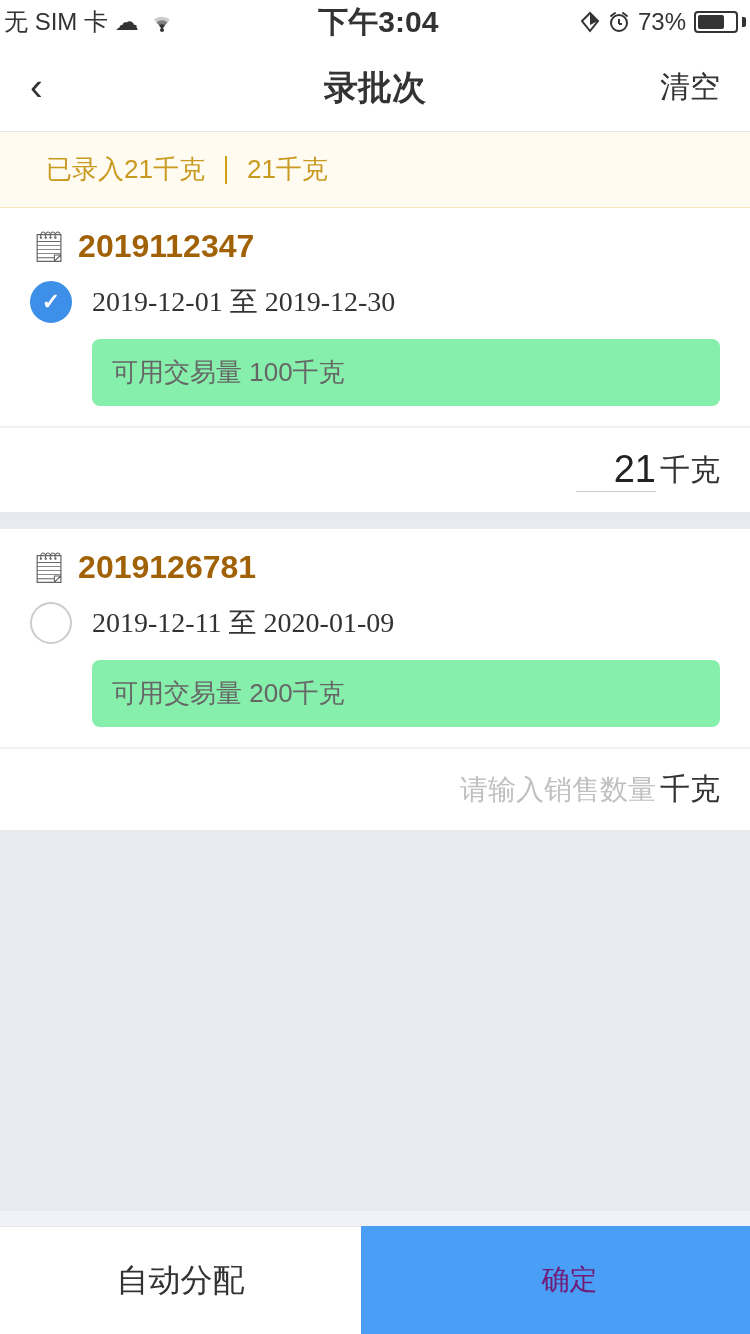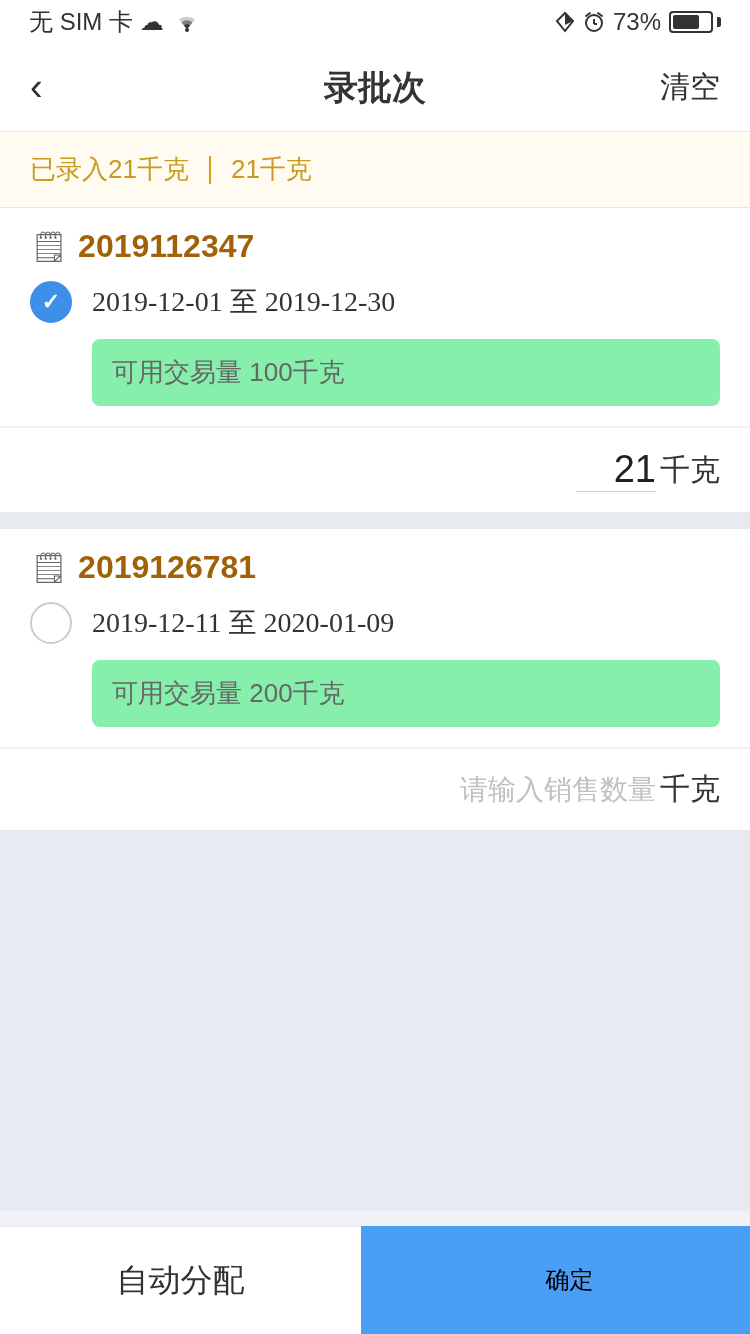--- a/index.html
+++ b/index.html
@@ -14,21 +14,21 @@
       color: #333;
     }
 
     
     .status-bar {
       height: 44px;
       background: #fff;
       display: flex;
       align-items: center;
       justify-content: space-between;
-      padding: 0 29px;
+      padding: 0 4px;
       font-size: 24px;
       font-weight: 500;
     }
     .status-left {
       display: flex;
       align-items: center;
       gap: 8px;
       font-size: 24px;
     }
     .status-center {
@@ -93,21 +93,21 @@
     }
     .nav-clear {
       font-size: 30px;
       color: #333;
       cursor: pointer;
     }
 
     
     .info-banner {
       background: #fffbf0;
-      padding: 20px 30px;
+      padding: 20px 46px;
       display: flex;
       align-items: center;
       gap: 20px;
       border-bottom: 1px solid #f5e6c0;
     }
     .info-label {
       font-size: 26px;
       color: #c89a20;
       font-weight: 500;
     }
@@ -243,41 +243,42 @@
       background: #fff;
       border: none;
       cursor: pointer;
       border-top: 1px solid #e8e8e8;
     }
     .btn-confirm {
       flex: 1;
       display: flex;
       align-items: center;
       justify-content: center;
-      font-size: 24px;
-      color: #000000;
+      font-size: 28px;
+      color: #701a75;
       background: #4a9ef5;
       border: none;
       cursor: pointer;
       padding-left: 28px;
     }
   </style>
 </head>
 <body>
 
 <div class="status-bar">
   <div class="status-left">
     <span>无 SIM 卡 ☁</span>
     <svg width="30" height="22" viewBox="0 0 30 22">
       <path d="M15 18l3-3.5a4 4 0 00-6 0L15 18z" fill="#333"></path>
       <path d="M15 18l5.5-6.5a8 8 0 00-11 0L15 18z" fill="#333" opacity="0.5"></path>
       <path d="M15 18l8-9.5a13 13 0 00-16 0L15 18z" fill="#333" opacity="0.25"></path>
       <circle cx="15" cy="19" r="2" fill="#333"></circle>
     </svg>
   </div>
+  <div class="status-center">下午3:04</div>
   <div class="status-right">
     <svg width="20" height="22" viewBox="0 0 20 22">
       <path d="M10 2L18 10L10 20L2 10Z" fill="none" stroke="#333" stroke-width="2"></path>
       <path d="M10 2L18 10L10 14" fill="#333"></path>
     </svg>
     <svg width="22" height="22" viewBox="0 0 22 22">
       <circle cx="11" cy="12" r="8" fill="none" stroke="#333" stroke-width="2"></circle>
       <line x1="11" y1="8" x2="11" y2="13" stroke="#333" stroke-width="2"></line>
       <line x1="11" y1="13" x2="14" y2="13" stroke="#333" stroke-width="2"></line>
       <path d="M3 5L7 2M19 5L15 2" stroke="#333" stroke-width="2" stroke-linecap="round"></path>

